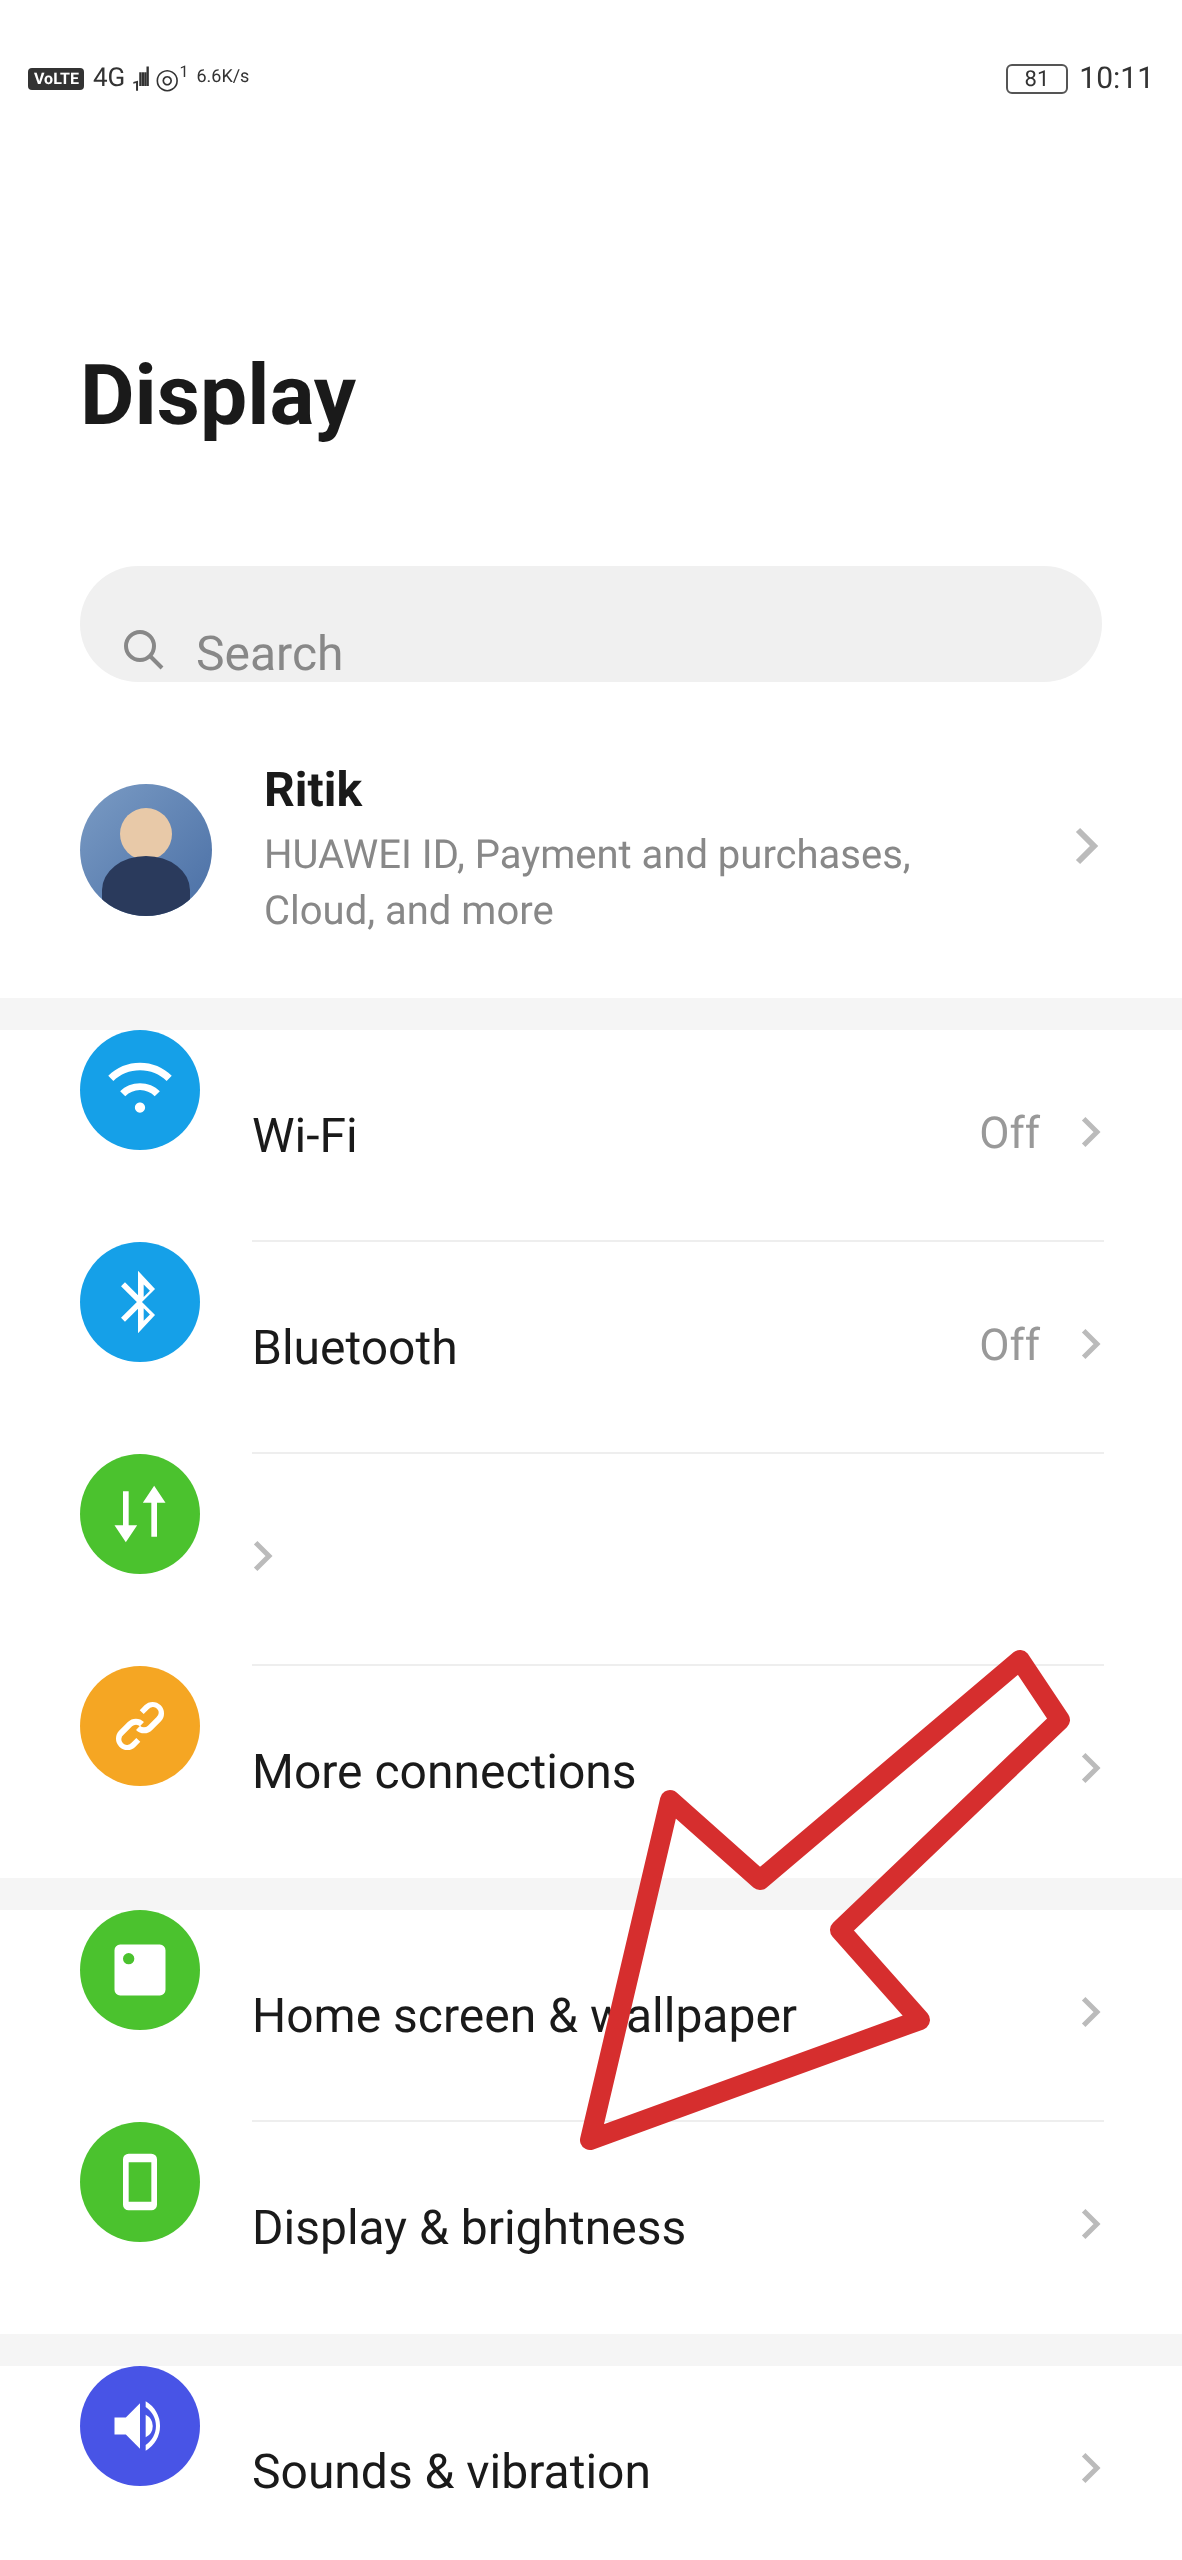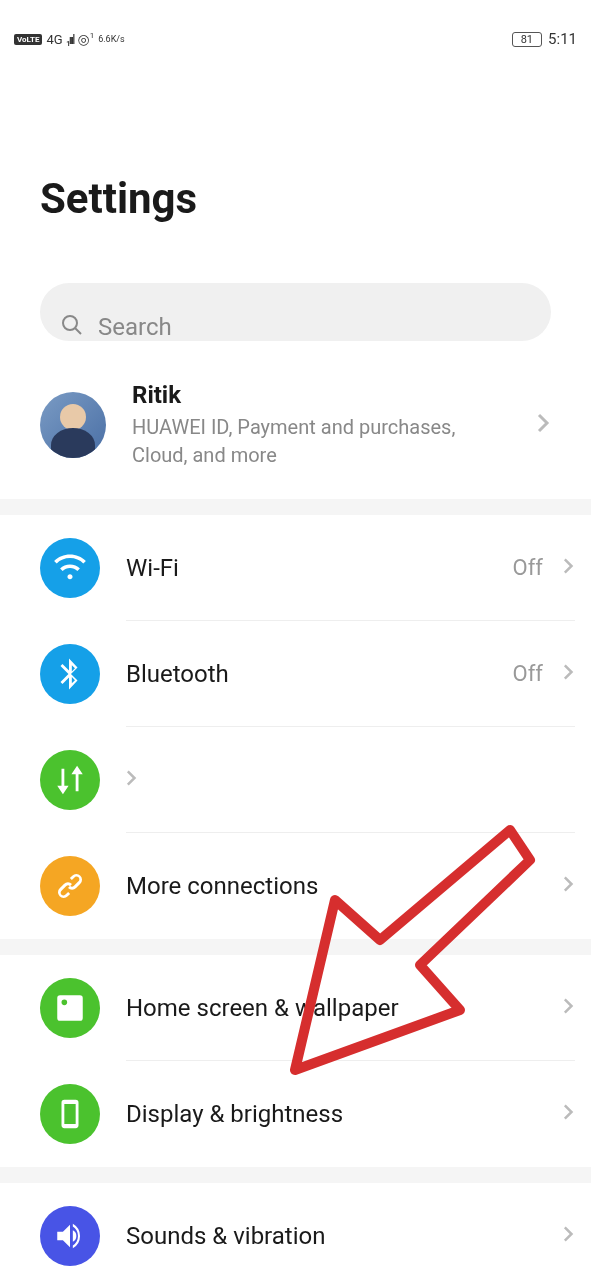--- a/index.html
+++ b/index.html
@@ -149,24 +149,23 @@
       height: 16px;
       background: #f5f5f5;
     }
     
     
     .list {
       padding: 0 0 0 40px;
     }
     .row {
       display: flex;
-      align-items: center;
       min-height: 106px;
       gap: 26px;
-      padding-right: 16px;
+      padding-right: 39px;
     }
     .row-inner {
       flex: 1;
       display: flex;
       align-items: center;
       min-height: 106px;
       border-bottom: 1px solid #eee;
       gap: 20px;
     }
     .row:last-child .row-inner {
@@ -219,25 +218,25 @@
       <span>4G</span> <span style="letter-spacing:-2px;">₁ıııl</span>
     </span>
     <span style="font-size:14px;">◎<sup style="font-size:8px;">1</sup></span>
     <span class="kbs">
       <span>6.6</span>
       <span>K/s</span>
     </span>
   </div>
   <div class="status-right">
     <span class="battery-box">81</span>
-    <span class="time">5:11</span>
-  </div>
-</div>
-
-<h1 class="page-title">Settings</h1>
+    <span class="time">10:11</span>
+  </div>
+</div>
+
+<h1 class="page-title">Display</h1>
 
 <div class="search-box">
   <span class="search-icon">
     <svg viewBox="0 0 24 24" stroke-width="2">
         <circle cx="10" cy="10" r="7"></circle>
         <line x1="15" y1="15" x2="21" y2="21"></line>
       </svg>
   </span>
   <span class="search-placeholder">Search</span>
 </div>

